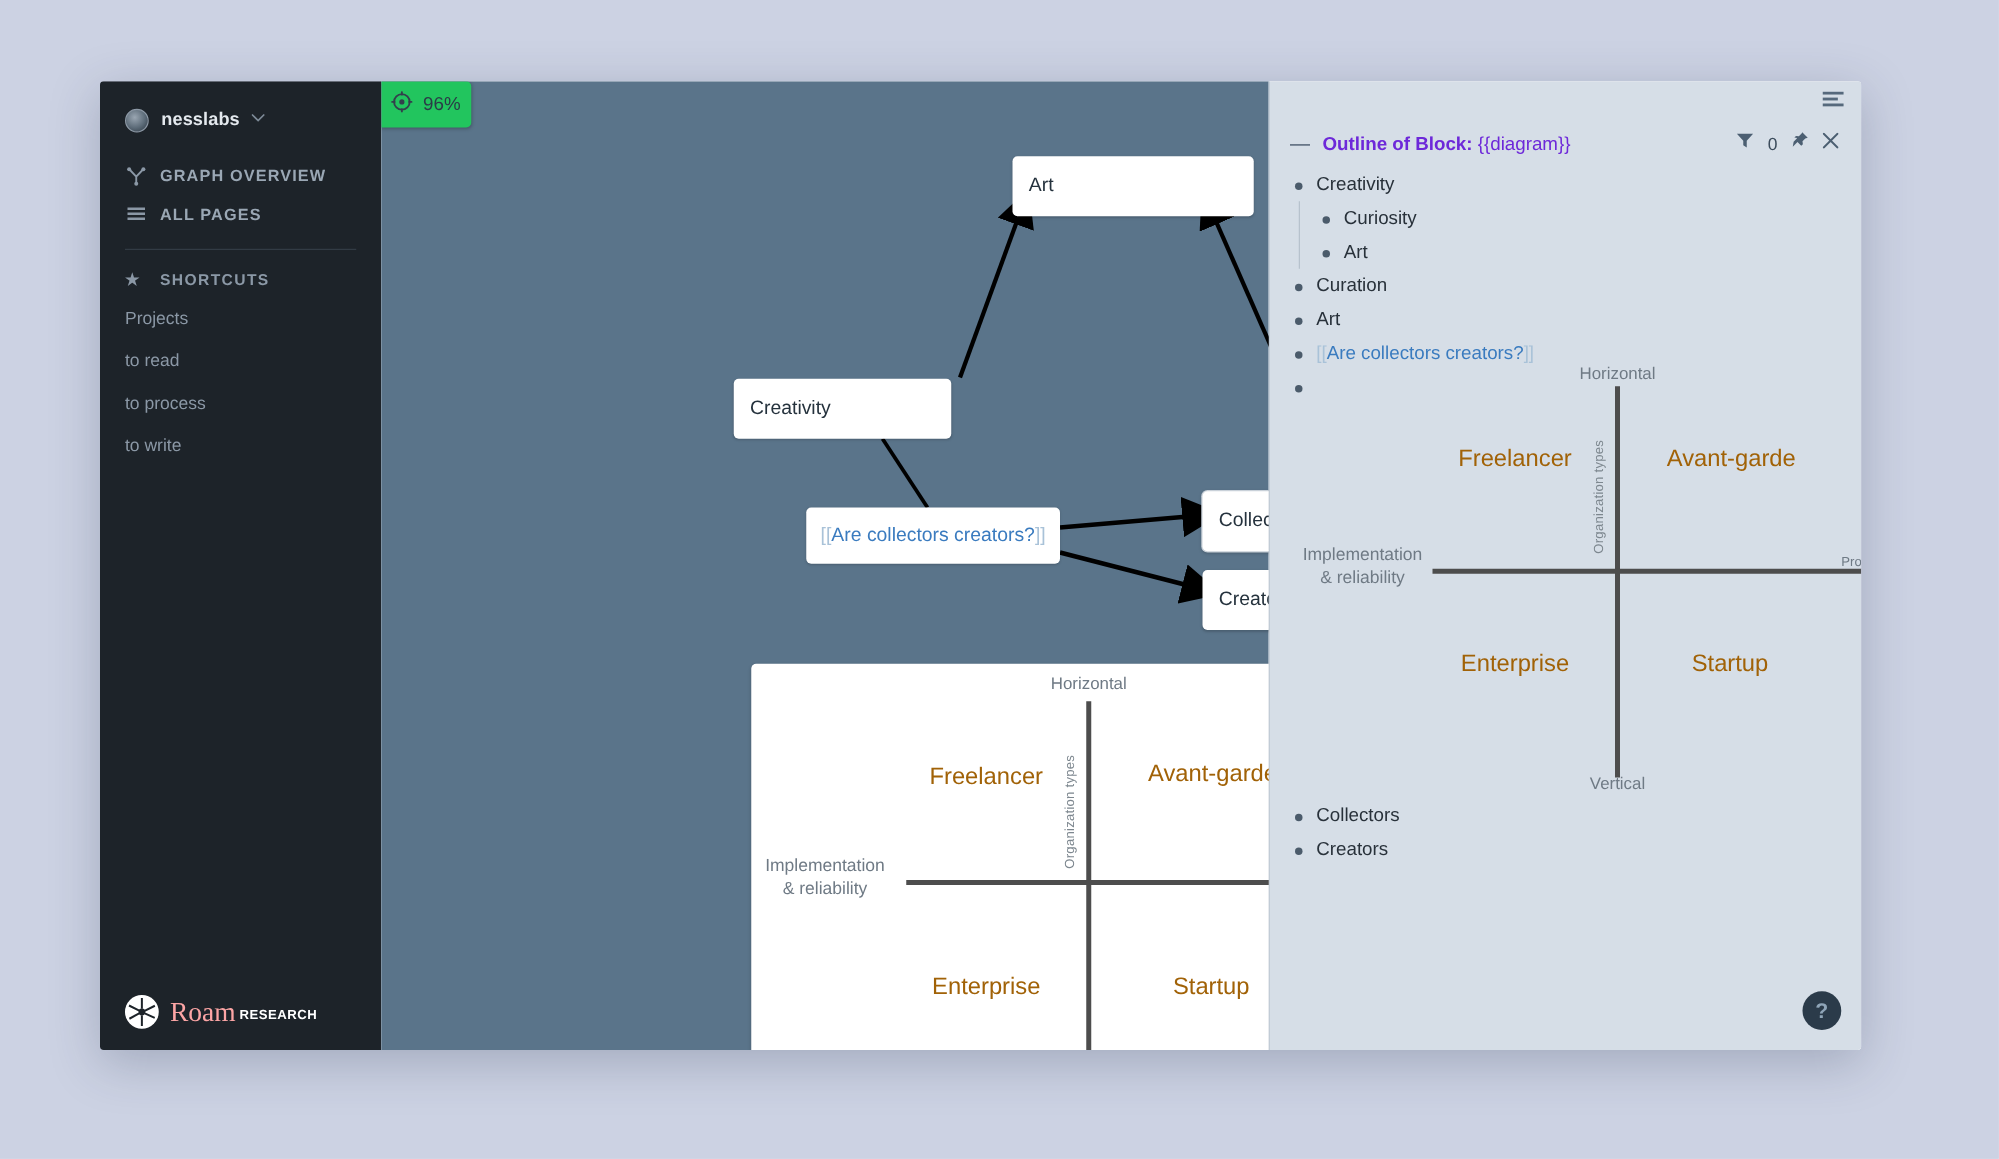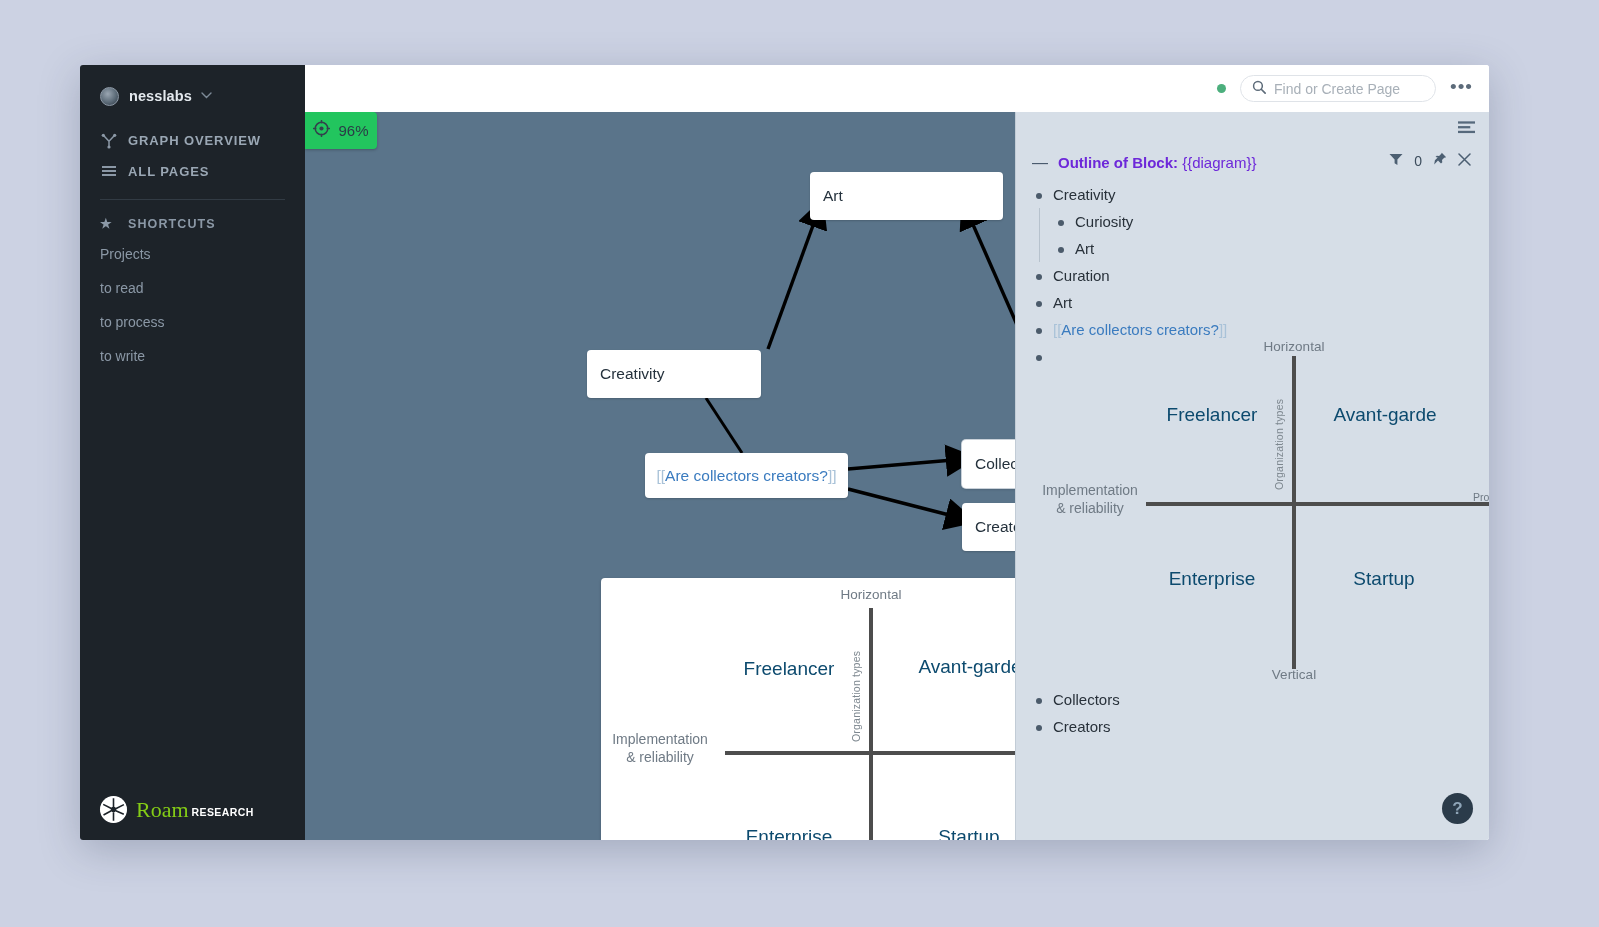--- a/index.html
+++ b/index.html
@@ -76,21 +76,21 @@
     position: absolute; left: 20px; bottom: 17px;
     display: flex; align-items: center;
   }
   .roam-mark {
     width: 27px; height: 27px; border-radius: 50%;
     background: #fff; position: relative; flex: 0 0 27px;
     overflow: hidden;
   }
   .roam-mark svg { position:absolute; left:0; top:0; }
   .roam-word {
-    margin-left: 9px; color: #84cc16;
+    margin-left: 9px; color: #fca5a5;
     font-family: "Liberation Serif", serif;
     font-size: 22px; line-height: 1;
   }
   .roam-sub {
     color: #fff; font-size: 10.5px; font-weight: bold;
     letter-spacing: .4px; margin-left: 3px; align-self: center;
     padding-top: 4px;
     text-align: center;
   }
 
@@ -166,21 +166,21 @@
     border-radius: 4px;
     box-shadow: 0 1px 3px rgba(0,0,0,.2);
     z-index: 3;
     overflow: hidden;
   }
 
   .quad { position: absolute; left:0; top:0; width:100%; height:100%; }
   .qaxis-v { position:absolute; background:#4d4d4d; width:4px; }
   .qaxis-h { position:absolute; background:#4d4d4d; height:4px; }
   .qlabel {
-    position: absolute; color:#0c4a6e; font-size: 19px;
+    position: absolute; color:#a16207; font-size: 19px;
     white-space: nowrap; transform: translate(-50%,-50%);
   }
   .qtop, .qbot {
     position:absolute; color:#6f7a85; font-size:13.5px;
     transform: translate(-50%,-50%); white-space:nowrap;
   }
   .qside {
     position:absolute; color:#6f7a85; font-size:14px;
     text-align:center; line-height:1.28; white-space:nowrap;
     transform: translate(-50%,-50%);
@@ -311,33 +311,20 @@
           <circle cx="13.5" cy="13.5" r="2.7" fill="#1d2329"></circle>
         </svg>
       </span>
       <span class="roam-word">Roam</span>
       <span class="roam-sub">RESEARCH</span>
     </div>
   </div>
 
   <div class="main">
 
-    <div class="topbar">
-      <span class="green-dot"></span>
-      <div class="search-box">
-        <span>
-          <svg width="14" height="14" viewBox="0 0 16 16">
-            <circle cx="6.8" cy="6.8" r="5" fill="none" stroke="#5d6b79" stroke-width="1.7"></circle>
-            <path d="M10.6 10.6L15 15" stroke="#5d6b79" stroke-width="1.9" stroke-linecap="round"></path>
-          </svg>
-        </span>
-        <span class="search-ph">Find or Create Page</span>
-      </div>
-      <span class="dots-btn">•••</span>
-    </div>
 
     <div class="body-split">
 
       <div class="canvas">
 
         <div class="zoom-pill">
           <span>
             <svg width="17" height="17" viewBox="0 0 18 18">
               <circle cx="9" cy="9" r="6.6" fill="none" stroke="#33404c" stroke-width="1.6"></circle>
               <circle cx="9" cy="9" r="2.2" fill="#33404c"></circle>

